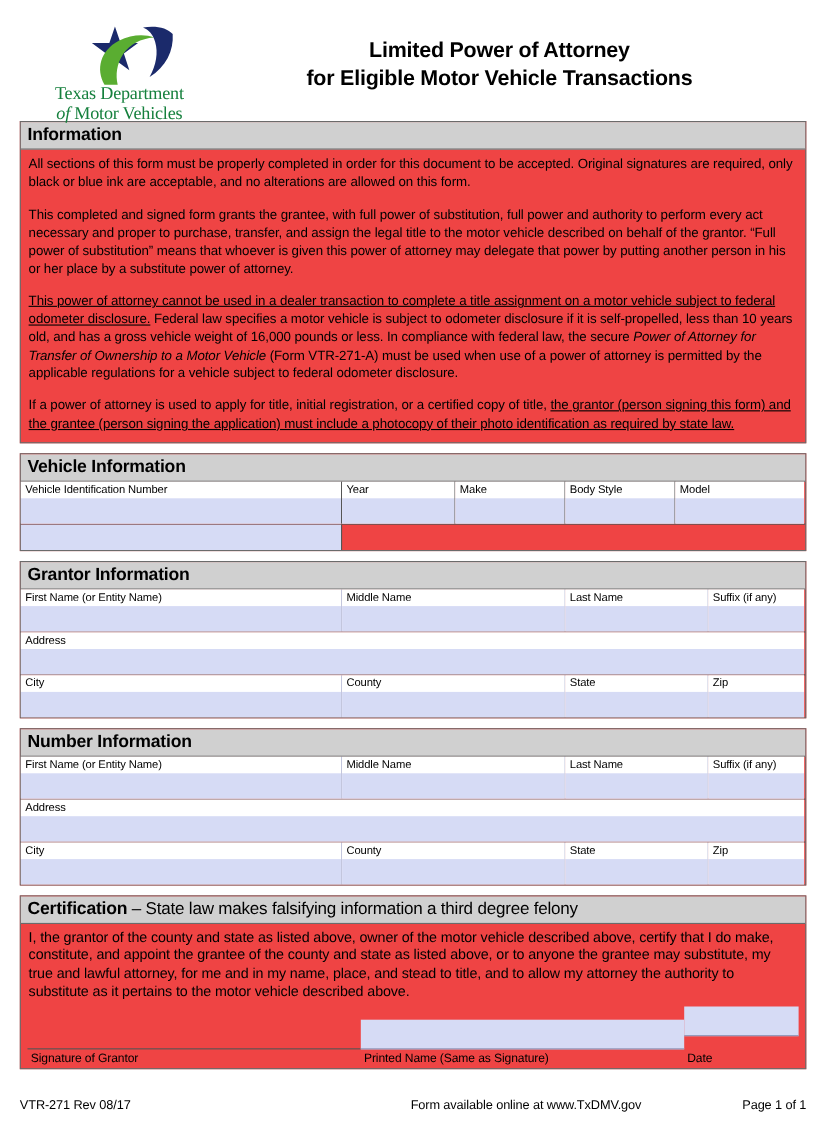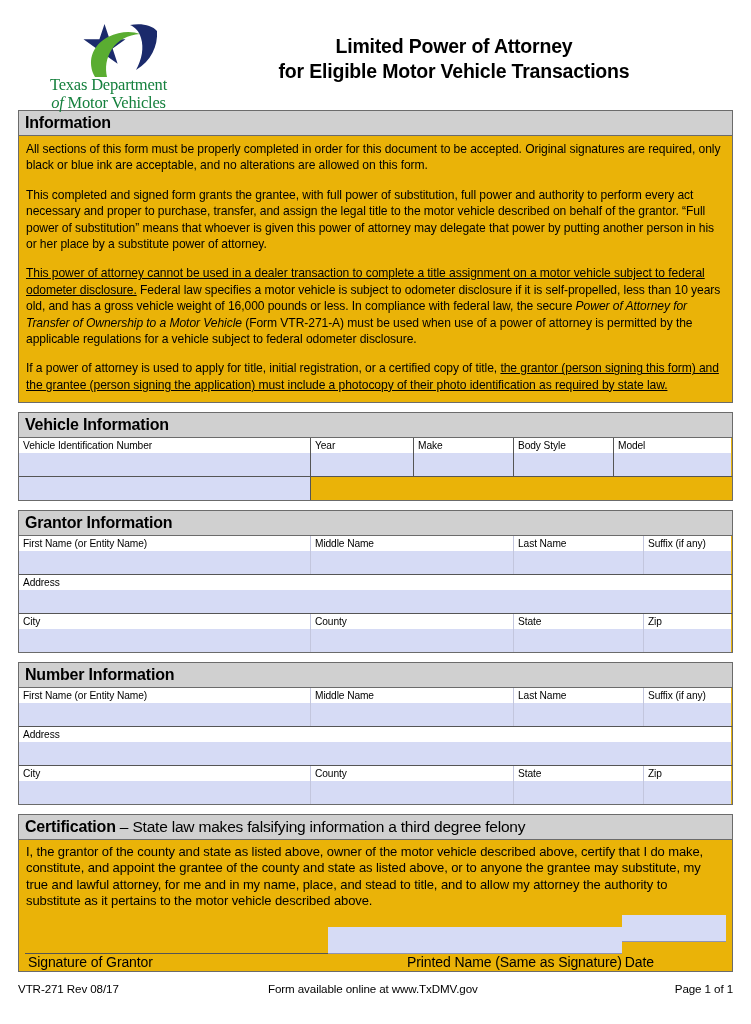--- a/index.html
+++ b/index.html
@@ -71,21 +71,21 @@
     line-height: 25px;
     letter-spacing: -0.2px;
     color: #000;
   }
 
   
   .section {
     border: 1.5px solid #6b6b6b;
     box-sizing: border-box;
     margin-bottom: 9px;
-    background: #eab308;
+    background: #ef4444;
   }
   .sec-head {
     background: #d0d0d0;
     border-bottom: 1.5px solid #6b6b6b;
     padding: 2px 6px 3px 6px;
     font-size: 16px;
     font-weight: bold;
     line-height: 19px;
     letter-spacing: -0.2px;
   }
@@ -176,40 +176,40 @@
     border-bottom: 1.2px solid #555;
     height: 0;
     margin-bottom: 0;
   }
   .sig-box {
     background: #d6dbf5;
     height: 26px;
     border-bottom: 1.2px solid #8f93b5;
   }
   .sig-lab {
-    font-size: 14px;
+    font-size: 11px;
     line-height: 13px;
     padding: 2px 0 2px 3px;
     letter-spacing: -0.1px;
     white-space: nowrap;
   }
 
   
   .footer {
     position: absolute;
     left: 18px;
     right: 18px;
-    bottom: 28px;
+    bottom: 12px;
     display: flex;
     font-size: 11.6px;
     line-height: 14px;
     letter-spacing: -0.1px;
   }
   .f-left { flex: 0 0 250px; text-align: left; }
-  .f-mid  { flex: 1 1 auto; text-align: left; }
+  .f-mid  { flex: 1 1 auto; text-align: right; }
   .f-right{ flex: 0 0 150px; text-align: right; }
 </style>
 </head>
 <body>
 
 <div class="page">
 
   <div class="header">
 
     <div class="logo-wrap">
@@ -389,21 +389,21 @@
     <div class="sec-head"><span>Certification</span><span class="reg"> – State law makes falsifying information a third degree felony</span></div>
     <div class="sec-body">
       <div class="cert-text">I, the grantor of the county and state as listed above, owner of the motor vehicle described above, certify that I do make, constitute, and appoint the grantee of the county and state as listed above, or to anyone the grantee may substitute, my true and lawful attorney, for me and in my name, place, and stead to title, and to allow my attorney the authority to substitute as it pertains to the motor vehicle described above.</div>
 
       <div class="sig-area">
         <div class="sig-col" style="width:305px;">
           <div class="sig-line-pad"></div>
           <div class="sig-rule"></div>
           <div class="sig-lab">Signature of Grantor</div>
         </div>
-        <div class="sig-col" style="width:296px;text-align:right;">
+        <div class="sig-col" style="width:296px;">
           <div class="sig-box"></div>
           <div class="sig-lab">Printed Name (Same as Signature)</div>
         </div>
         <div class="sig-col" style="width:105px;justify-content:space-between;">
           <div class="sig-box"></div>
           <div class="sig-lab">Date</div>
         </div>
       </div>
     </div>
   </div>

